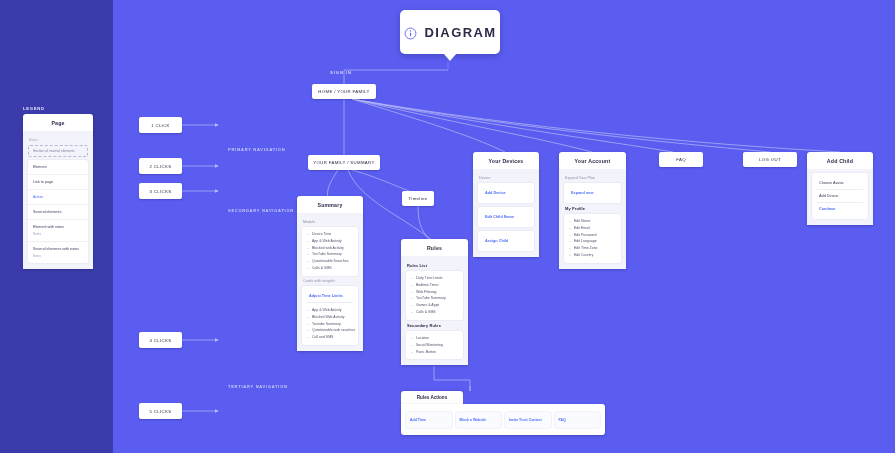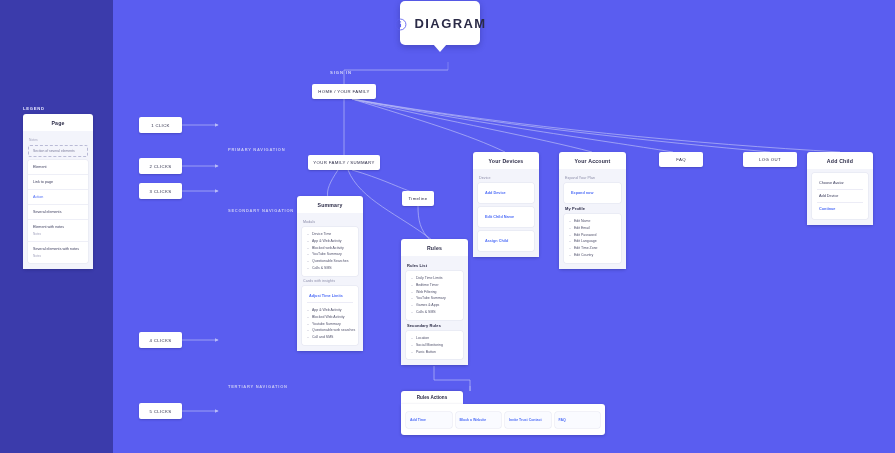--- a/index.html
+++ b/index.html
@@ -63,21 +63,21 @@
     position: absolute; font-size: 4px; font-weight: bold; color: #c9caf5;
     letter-spacing: .75px; white-space: nowrap;
   }
   .tiny-label {
     position: absolute; font-size: 4.2px; font-weight: bold; color: #d8d9fa;
     letter-spacing: .9px; white-space: nowrap;
   }
 
   
   .header-box {
-    position: absolute; left: 400px; top: 1px; width: 80px; height: 44px;
+    position: absolute; left: 400px; top: 10px; width: 100px; height: 44px;
     background: #ffffff; border-radius: 5px;
     box-shadow: 0 2px 6px rgba(20,20,80,.28);
     display: flex; align-items: center; justify-content: center; gap: 8px;
   }
   .header-box .tail {
     position: absolute; left: 50%; bottom: -7px; transform: translateX(-50%);
     width: 0; height: 0; border-left: 7px solid transparent;
     border-right: 7px solid transparent; border-top: 8px solid #ffffff;
   }
   .header-title {

